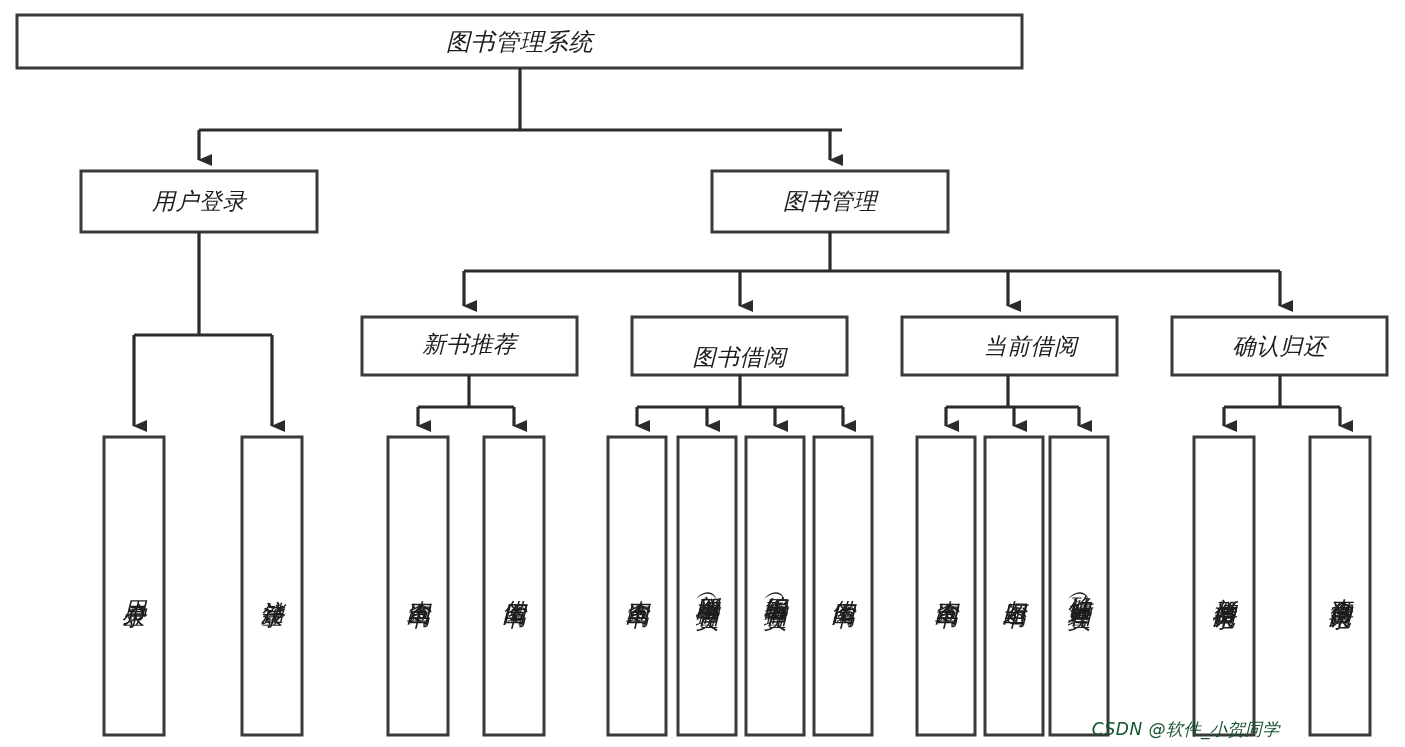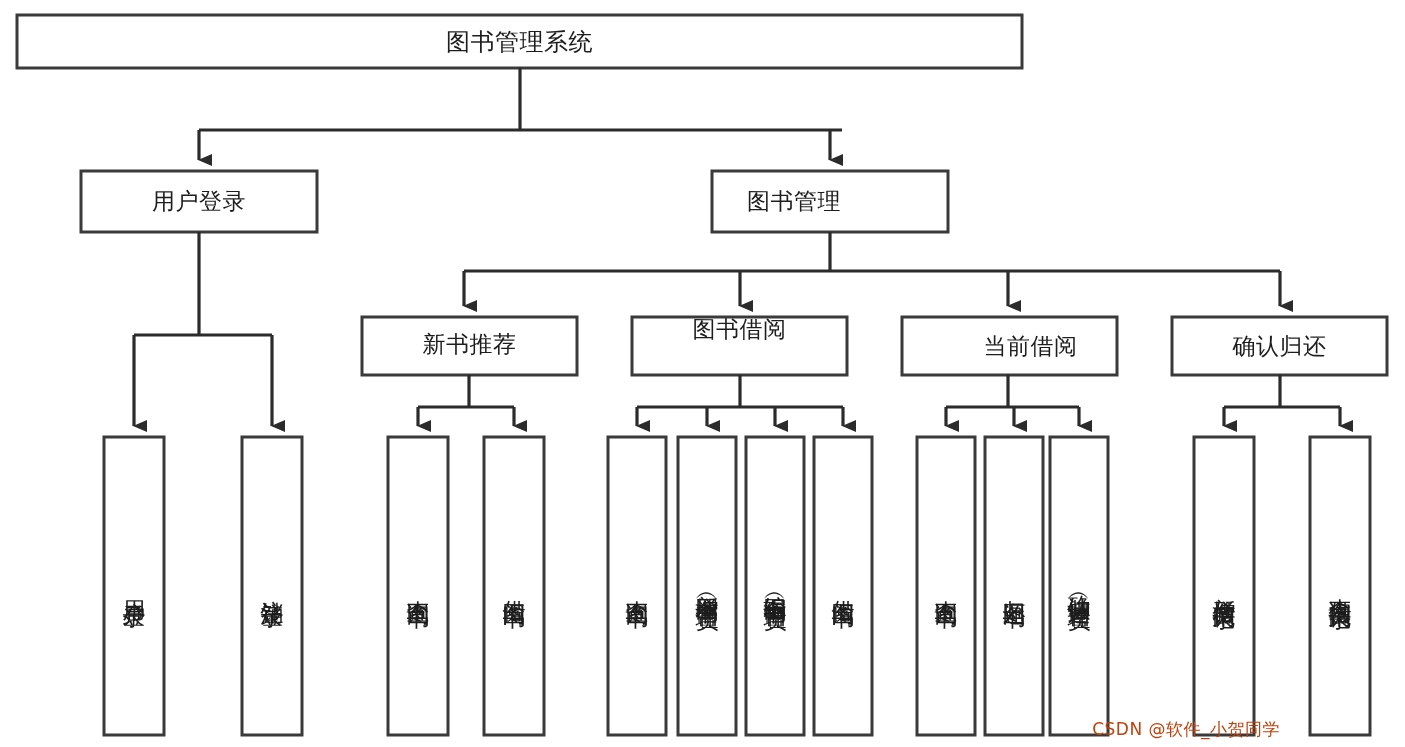--- a/index.html
+++ b/index.html
@@ -11,20 +11,21 @@
     width: 1405px;
     height: 747px;
     overflow: hidden;
     font-family: "DejaVu Sans", "Liberation Sans", sans-serif;
   }
   #diagram-root {
     position: relative;
     width: 1294px;
     height: 747px;
     background: #ffffff;
+    font-style: italic;
   }
   svg.diagram-canvas {
     position: absolute;
     left: 0;
     top: 0;
     width: 1405px;
     height: 747px;
     display: block;
   }
   .node-box {
@@ -67,21 +68,21 @@
     text-orientation: upright;
     letter-spacing: 2px;
     line-height: 1;
     white-space: nowrap;
     pointer-events: none;
   }
   .watermark {
     position: absolute;
     right: 14px;
     bottom: 6px;
-    color: #c2410c;
+    color: #14532d;
     font-size: 17px;
     letter-spacing: 0.5px;
     white-space: nowrap;
     pointer-events: none;
   }
 </style>
 </head>
 <body>
 
 <div id="diagram-root">
@@ -172,24 +173,24 @@
       <path class="connector" d="M 1280 375 L 1280 407"></path>
       <path class="connector" d="M 1224 407 L 1340 407"></path>
       <path class="connector" d="M 1224 407 L 1224 426" marker-end="url(#arrow)"></path>
       <path class="connector" d="M 1340 407 L 1340 426" marker-end="url(#arrow)"></path>
     </g>
   </svg>
 
   <div class="node-label-h node-label-root" style="left:17px; top:15px; width:1005px; height:53px;">图书管理系统</div>
 
   <div class="node-label-h" style="left:81px; top:171px; width:236px; height:61px;">用户登录</div>
-  <div class="node-label-h" style="left:676px; top:171px; width:236px; height:61px;text-align:center;">图书管理</div>
+  <div class="node-label-h" style="left:712px; top:171px; width:236px; height:61px;text-align:center;">图书管理</div>
 
   <div class="node-label-h" style="left:362px; top:315px; width:215px; height:58px;">新书推荐</div>
-  <div class="node-label-h" style="left:632px; top:300px; width:215px; height:58px;text-align:center;">图书借阅</div>
+  <div class="node-label-h" style="left:632px; top:328px; width:215px; height:58px;text-align:center;">图书借阅</div>
   <div class="node-label-h" style="left:902px; top:317px; width:215px; height:58px;margin-left:21px;">当前借阅</div>
   <div class="node-label-h" style="left:1172px; top:317px; width:215px; height:58px;">确认归还</div>
 
   <div class="node-label-v" style="left:104px; top:437px; width:60px; height:298px;">用户登录</div>
   <div class="node-label-v" style="left:242px; top:437px; width:60px; height:298px;">注销登录</div>
 
   <div class="node-label-v" style="left:388px; top:437px; width:60px; height:298px;">查询图书</div>
   <div class="node-label-v" style="left:484px; top:437px; width:60px; height:298px;">借阅图书</div>
 
   <div class="node-label-v" style="left:608px; top:437px; width:58px; height:298px;">查询图书</div>

